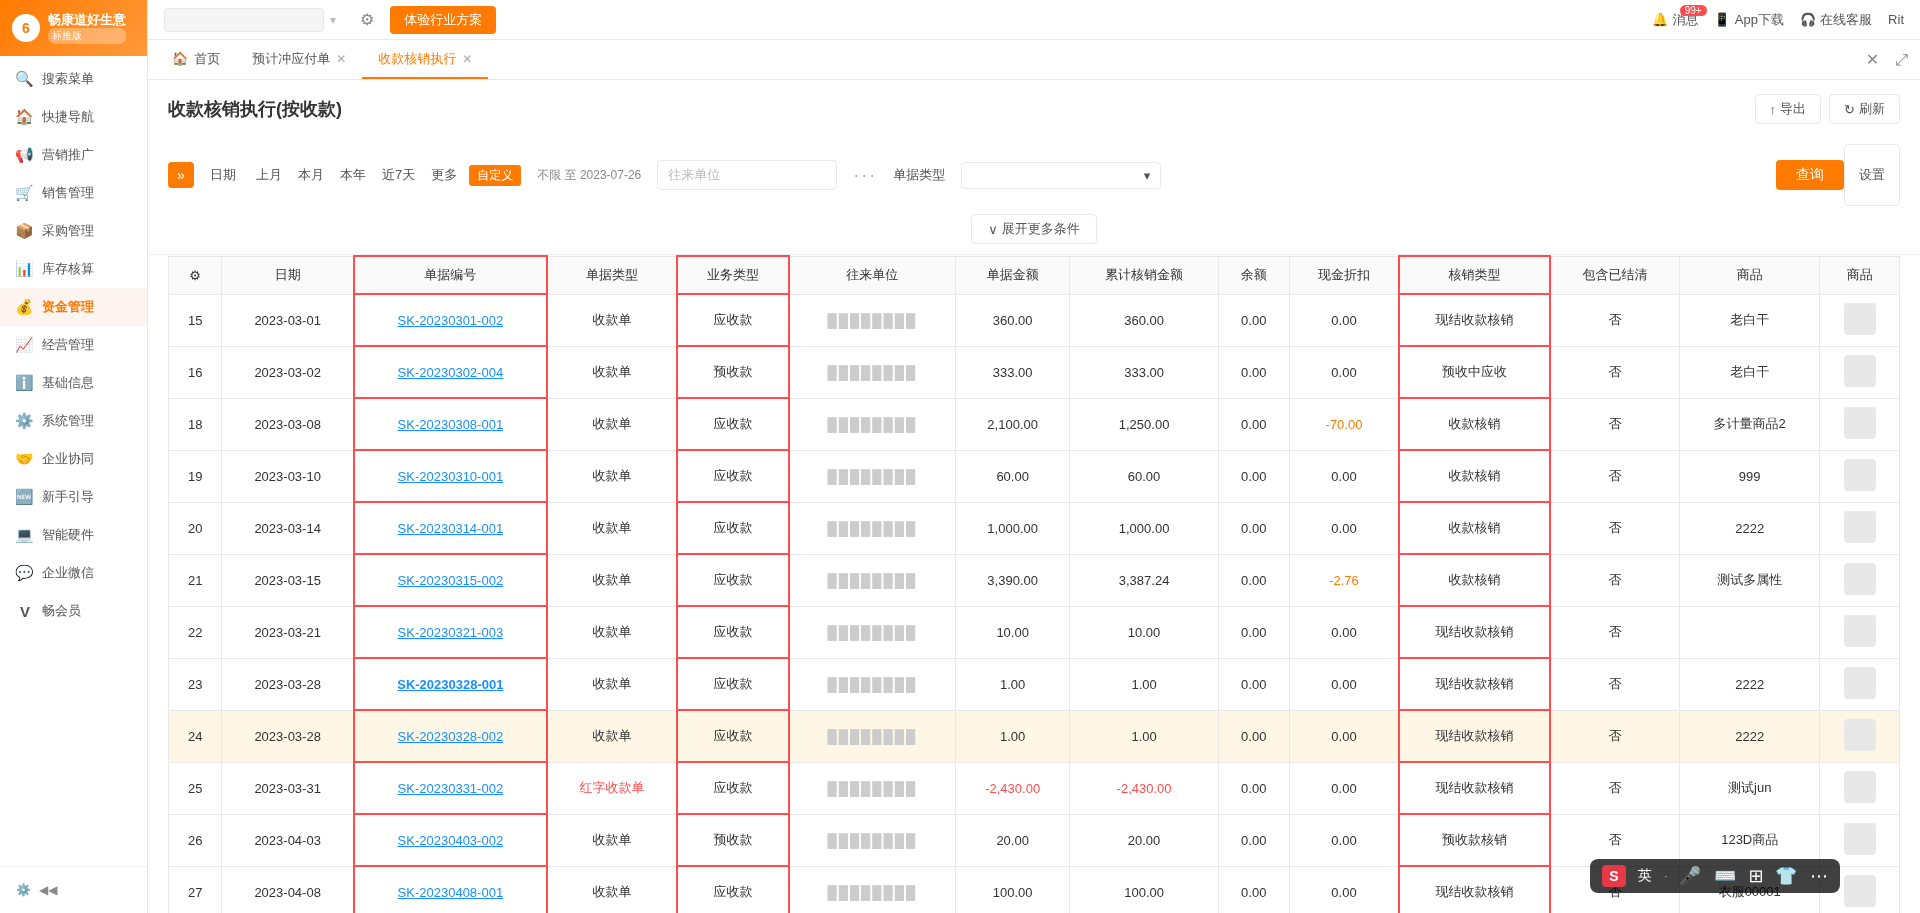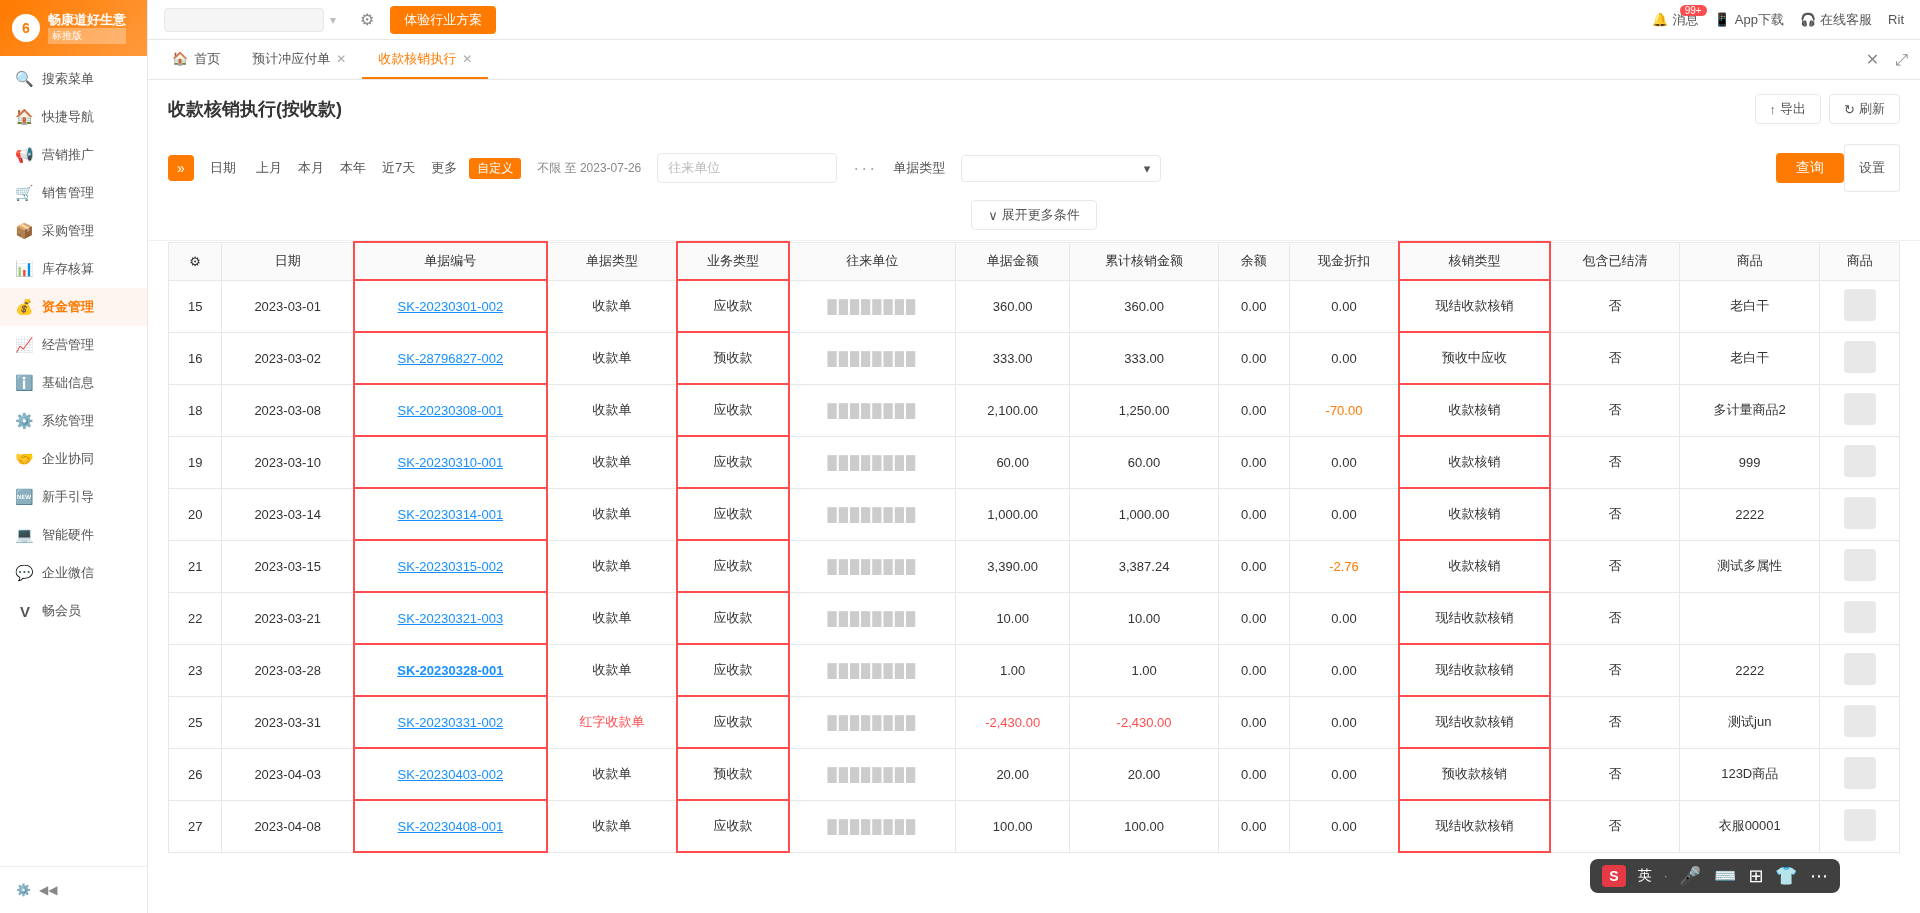--- a/index.html
+++ b/index.html
@@ -3,21 +3,21 @@
   <meta charset="utf-8">
   <style>
     * { box-sizing: border-box; margin: 0; padding: 0; }
     body { font-family: 'Microsoft YaHei', sans-serif; font-size: 13px; background: #f5f5f5; display: flex; height: 913px; overflow: hidden; }
 
     
     .sidebar { width: 148px; background: #fff; border-right: 1px solid #e8e8e8; display: flex; flex-direction: column; flex-shrink: 0; }
     .sidebar-logo { height: 56px; background: linear-gradient(135deg, #ff7a00, #ff9a3c); display: flex; align-items: center; padding: 0 12px; gap: 8px; }
     .sidebar-logo-icon { width: 28px; height: 28px; background: #fff; border-radius: 50%; display: flex; align-items: center; justify-content: center; color: #ff7a00; font-weight: bold; font-size: 14px; }
     .sidebar-logo-text { color: #fff; font-size: 12px; line-height: 1.3; }
-    .sidebar-logo-badge { background: rgba(255,255,255,0.3); color: #fff; font-size: 10px; padding: 1px 4px; border-radius: 0; }
+    .sidebar-logo-badge { background: rgba(255,255,255,0.3); color: #fff; font-size: 10px; padding: 1px 4px; border-radius: 7px; }
     .sidebar-menu { flex: 1; overflow-y: auto; padding: 4px 0; }
     .sidebar-item { display: flex; align-items: center; padding: 10px 16px; cursor: pointer; gap: 8px; color: #555; font-size: 13px; }
     .sidebar-item.active { background: #fff5f0; color: #ff7a00; font-weight: bold; }
     .sidebar-item .icon { width: 18px; height: 18px; display: flex; align-items: center; justify-content: center; font-size: 15px; }
     .sidebar-bottom { padding: 8px 0; border-top: 1px solid #eee; }
     .sidebar-bottom-item { display: flex; align-items: center; padding: 8px 16px; cursor: pointer; gap: 8px; color: #888; font-size: 12px; }
 
     
     .main { flex: 1; display: flex; flex-direction: column; overflow: hidden; }
 
@@ -59,21 +59,21 @@
     .filter-expand-btn { width: 26px; height: 26px; background: #ff7a00; color: #fff; border: none; border-radius: 4px; cursor: pointer; display: flex; align-items: center; justify-content: center; font-size: 14px; }
     .filter-label { color: #555; font-size: 13px; white-space: nowrap; }
     .filter-date-options { display: flex; gap: 8px; align-items: center; }
     .date-btn { color: #555; font-size: 13px; cursor: pointer; padding: 2px 4px; }
     .date-custom { background: #ff7a00; color: #fff; border: none; border-radius: 3px; padding: 2px 8px; font-size: 12px; cursor: pointer; }
     .filter-date-range { font-size: 12px; color: #888; }
     .filter-input { border: 1px solid #e8e8e8; border-radius: 4px; padding: 5px 10px; font-size: 13px; color: #555; min-width: 180px; }
     .filter-dots { color: #aaa; font-size: 18px; cursor: pointer; letter-spacing: 2px; }
     .filter-single-select { border: 1px solid #e8e8e8; border-radius: 4px; padding: 5px 10px; font-size: 13px; color: #555; min-width: 200px; background: #fff; display: flex; align-items: center; justify-content: space-between; }
     .query-btn { background: #ff7a00; color: #fff; border: none; border-radius: 4px; padding: 6px 20px; font-size: 14px; cursor: pointer; }
-    .settings-btn { border: 1px solid #e8e8e8; background: #fff; border-radius: 4px; padding: 14px 14px; font-size: 13px; cursor: pointer; color: #555; }
+    .settings-btn { border: 1px solid #e8e8e8; background: #fff; border-radius: 4px; padding: 21px 14px; font-size: 13px; cursor: pointer; color: #555; }
     .expand-more { background: #fff; border: 1px solid #e8e8e8; border-radius: 4px; padding: 5px 16px; font-size: 13px; color: #555; cursor: pointer; display: flex; align-items: center; gap: 4px; width: fit-content; margin: 8px auto 0; }
 
     
     .table-container { padding: 0 20px 20px; overflow-x: auto; }
     table { width: 100%; border-collapse: collapse; font-size: 13px; min-width: 1400px; }
     thead tr { background: #fafafa; }
     th { border: 1px solid #e8e8e8; padding: 9px 10px; font-weight: normal; color: #333; text-align: center; white-space: nowrap; background: #fafafa; }
     td { border: 1px solid #e8e8e8; padding: 8px 10px; color: #333; text-align: center; white-space: nowrap; }
     .td-link { color: #1890ff; text-decoration: underline; cursor: pointer; }
     .td-red { color: #ff4d4f; }
@@ -300,21 +300,21 @@
                 <td>0.00</td>
                 <td>0.00</td>
                 <td style="border: 2px solid rgb(255, 77, 79);">现结收款核销</td>
                 <td>否</td>
                 <td>老白干</td>
                 <td><div style="width:32px;height:32px;background:#e8e8e8;border-radius:4px;display:inline-block;"></div></td>
               </tr>
               <tr>
                 <td>16</td>
                 <td>2023-03-02</td>
-                <td class="td-link" style="border: 2px solid rgb(255, 77, 79);">SK-28796827-002</td>
+                <td class="td-link" style="border: 2px solid rgb(255, 77, 79);">SK-20230302-004</td>
                 <td>收款单</td>
                 <td style="border: 2px solid rgb(255, 77, 79);">预收款</td>
                 <td style="color:#ccc;letter-spacing:2px;">████████</td>
                 <td>333.00</td>
                 <td>333.00</td>
                 <td>0.00</td>
                 <td>0.00</td>
                 <td style="border: 2px solid rgb(255, 77, 79);">预收中应收</td>
                 <td>否</td>
                 <td>老白干</td>
@@ -397,20 +397,36 @@
                 <td>0.00</td>
                 <td style="border: 2px solid rgb(255, 77, 79);">现结收款核销</td>
                 <td>否</td>
                 <td></td>
                 <td><div style="width:32px;height:32px;background:#e8e8e8;border-radius:4px;display:inline-block;"></div></td>
               </tr>
               <tr>
                 <td>23</td>
                 <td>2023-03-28</td>
                 <td class="td-link" style="border: 2px solid rgb(255, 77, 79); font-weight: bold;">SK-20230328-001</td>
+                <td>收款单</td>
+                <td style="border: 2px solid rgb(255, 77, 79);">应收款</td>
+                <td style="color:#ccc;letter-spacing:2px;">████████</td>
+                <td>1.00</td>
+                <td>1.00</td>
+                <td>0.00</td>
+                <td>0.00</td>
+                <td style="border: 2px solid rgb(255, 77, 79);">现结收款核销</td>
+                <td>否</td>
+                <td>2222</td>
+                <td><div style="width:32px;height:32px;background:#e8e8e8;border-radius:4px;display:inline-block;"></div></td>
+              </tr>
+              <tr class="highlighted">
+                <td>24</td>
+                <td>2023-03-28</td>
+                <td class="td-link" style="border: 2px solid rgb(255, 77, 79);">SK-20230328-002</td>
                 <td>收款单</td>
                 <td style="border: 2px solid rgb(255, 77, 79);">应收款</td>
                 <td style="color:#ccc;letter-spacing:2px;">████████</td>
                 <td>1.00</td>
                 <td>1.00</td>
                 <td>0.00</td>
                 <td>0.00</td>
                 <td style="border: 2px solid rgb(255, 77, 79);">现结收款核销</td>
                 <td>否</td>
                 <td>2222</td>

